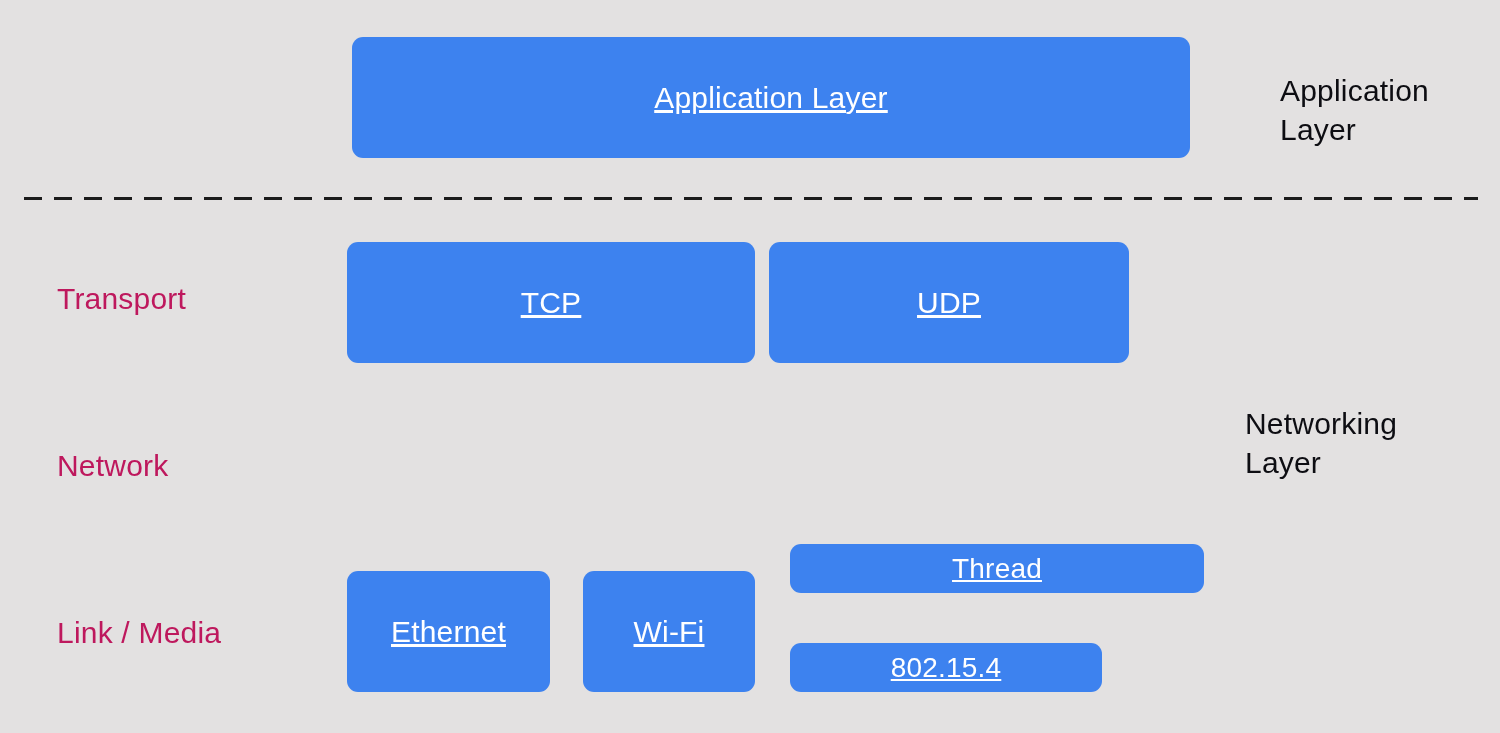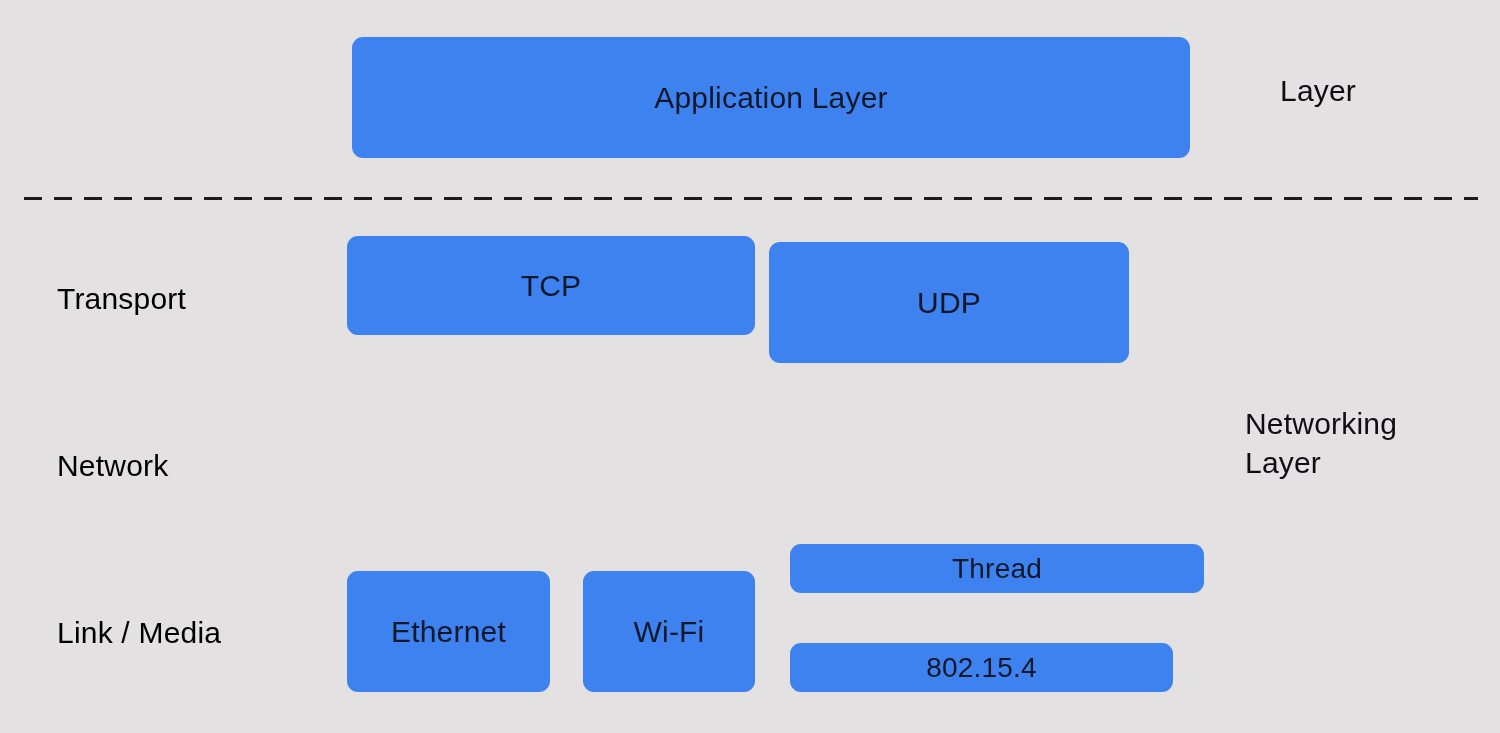--- a/index.html
+++ b/index.html
@@ -26,46 +26,47 @@
   .box {
     position: absolute;
     background: #3d82ef;
     border-radius: 11px;
     display: flex;
     align-items: center;
     justify-content: center;
     box-sizing: border-box;
   }
   .box-label {
-    color: #0f172a;
+    color: #ffffff;
     font-family: "Liberation Sans", sans-serif;
     font-size: 30px;
     line-height: 1;
     letter-spacing: 0.2px;
     white-space: nowrap;
     text-align: center;
+    text-decoration: underline;
   }
   .box-label.sm {
     font-size: 28px;
   }
 
   
   #box-application { left: 352px; top: 37px;  width: 838px; height: 121px; }
-  #box-tcp         { left: 347px; top: 236px; width: 408px; height: 99px; }
+  #box-tcp         { left: 347px; top: 242px; width: 408px; height: 121px; }
   #box-udp         { left: 769px; top: 242px; width: 360px; height: 121px; }
   #box-ipv6        { left: 346px; top: 390px; width: 831px; height: 118px; }
   #box-ethernet    { left: 347px; top: 571px; width: 203px; height: 121px; }
   #box-wifi        { left: 583px; top: 571px; width: 172px; height: 121px; }
   #box-thread      { left: 790px; top: 544px; width: 414px; height: 49px; }
-  #box-802154      { left: 790px; top: 643px; width: 383px; height: 49px; }
+  #box-802154      { left: 790px; top: 643px; width: 312px; height: 49px; }
 
   
   .row-label {
     position: absolute;
-    color: #000000;
+    color: #be185d;
     font-family: "Liberation Sans", sans-serif;
     font-size: 30px;
     line-height: 1.18;
     letter-spacing: 0.2px;
     white-space: nowrap;
   }
   #rowlabel-transport { left: 57px; top: 281px; }
   #rowlabel-network   { left: 57px; top: 448px; text-align: center; }
   #rowlabel-link      { left: 57px; top: 615px; }
 
@@ -96,20 +97,21 @@
 </head>
 <body>
 
 <div id="diagram">
 
   <div class="box" id="box-application">
     <span class="box-label">Application Layer</span>
   </div>
 
   <div class="group-label" id="grouplabel-application">
+    <div>Application</div>
     <div>Layer</div>
   </div>
 
   <div id="divider"></div>
 
   <div class="row-label" id="rowlabel-transport">Transport</div>
   <div class="row-label" id="rowlabel-network">Network</div>
   <div class="row-label" id="rowlabel-link">Link / Media</div>
 
   <div class="box" id="box-tcp">

